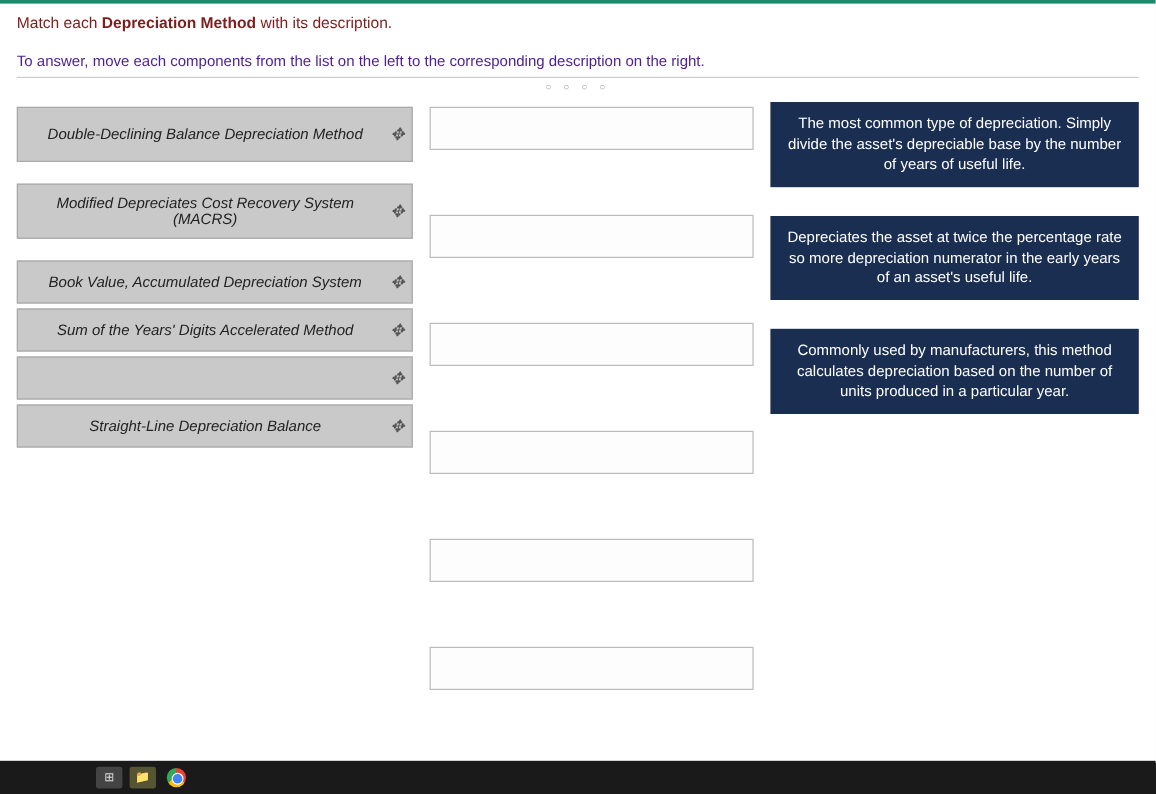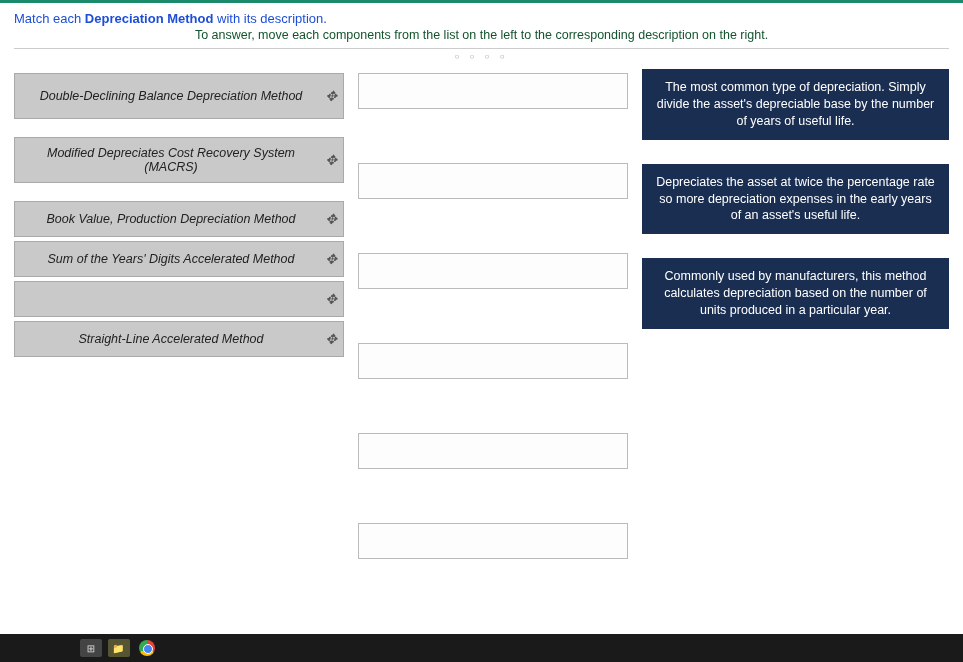--- a/index.html
+++ b/index.html
@@ -21,30 +21,29 @@
       padding: 8px 14px 10px 14px;
       border-top: 3px solid #1a8a6b;
       height: 100%;
       position: relative;
     }
     .header {
       margin-bottom: 6px;
     }
     .title {
       font-size: 13px;
-      color: #1d4ed8;
-      margin-bottom: 2px;
+      color: #7f1d1d;
+      margin-bottom: 18px;
     }
     .title b {
       font-weight: bold;
     }
     .instructions {
       font-size: 12.5px;
-      color: #14532d;
-      text-align: center;
+      color: #4c1d95;
     }
     .divider {
       border: none;
       border-top: 1px solid #ccc;
       margin: 6px 0 0 0;
     }
     .dots {
       text-align: center;
       letter-spacing: 4px;
       font-size: 8px;
@@ -179,51 +178,51 @@
     <div class="left-col">
       <div class="draggable tall gap-after">
         <span>Double-Declining Balance Depreciation Method</span>
         <span class="handle">✥</span>
       </div>
       <div class="draggable tall gap-after">
         <span>Modified Depreciates Cost Recovery System (MACRS)</span>
         <span class="handle">✥</span>
       </div>
       <div class="draggable">
-        <span>Book Value, Production Depreciation Method</span>
+        <span>Book Value, Accumulated Depreciation System</span>
         <span class="handle">✥</span>
       </div>
       <div class="draggable">
         <span>Sum of the Years' Digits Accelerated Method</span>
         <span class="handle">✥</span>
       </div>
       <div class="draggable">
         <span class="handle">✥</span>
       </div>
       <div class="draggable">
-        <span>Straight-Line Accelerated Method</span>
+        <span>Straight-Line Depreciation Balance</span>
         <span class="handle">✥</span>
       </div>
     </div>
 
     <div class="middle-col">
       <div class="drop-zone"></div>
       <div class="drop-zone"></div>
       <div class="drop-zone"></div>
       <div class="drop-zone"></div>
       <div class="drop-zone"></div>
       <div class="drop-zone"></div>
     </div>
 
     <div class="right-col">
       <div class="description">
         <span>The most common type of depreciation. Simply divide the asset's depreciable base by the number of years of useful life.</span>
       </div>
       <div class="description">
-        <span>Depreciates the asset at twice the percentage rate so more depreciation expenses in the early years of an asset's useful life.</span>
+        <span>Depreciates the asset at twice the percentage rate so more depreciation numerator in the early years of an asset's useful life.</span>
       </div>
       <div class="description">
         <span>Commonly used by manufacturers, this method calculates depreciation based on the number of units produced in a particular year.</span>
       </div>
     </div>
   </div>
 
   <div class="taskbar">
     <div class="taskbar-icon" style="background:#444;color:#ddd;">⊞</div>
     <div class="taskbar-icon" style="background:#553;color:#fc6;">📁</div>

